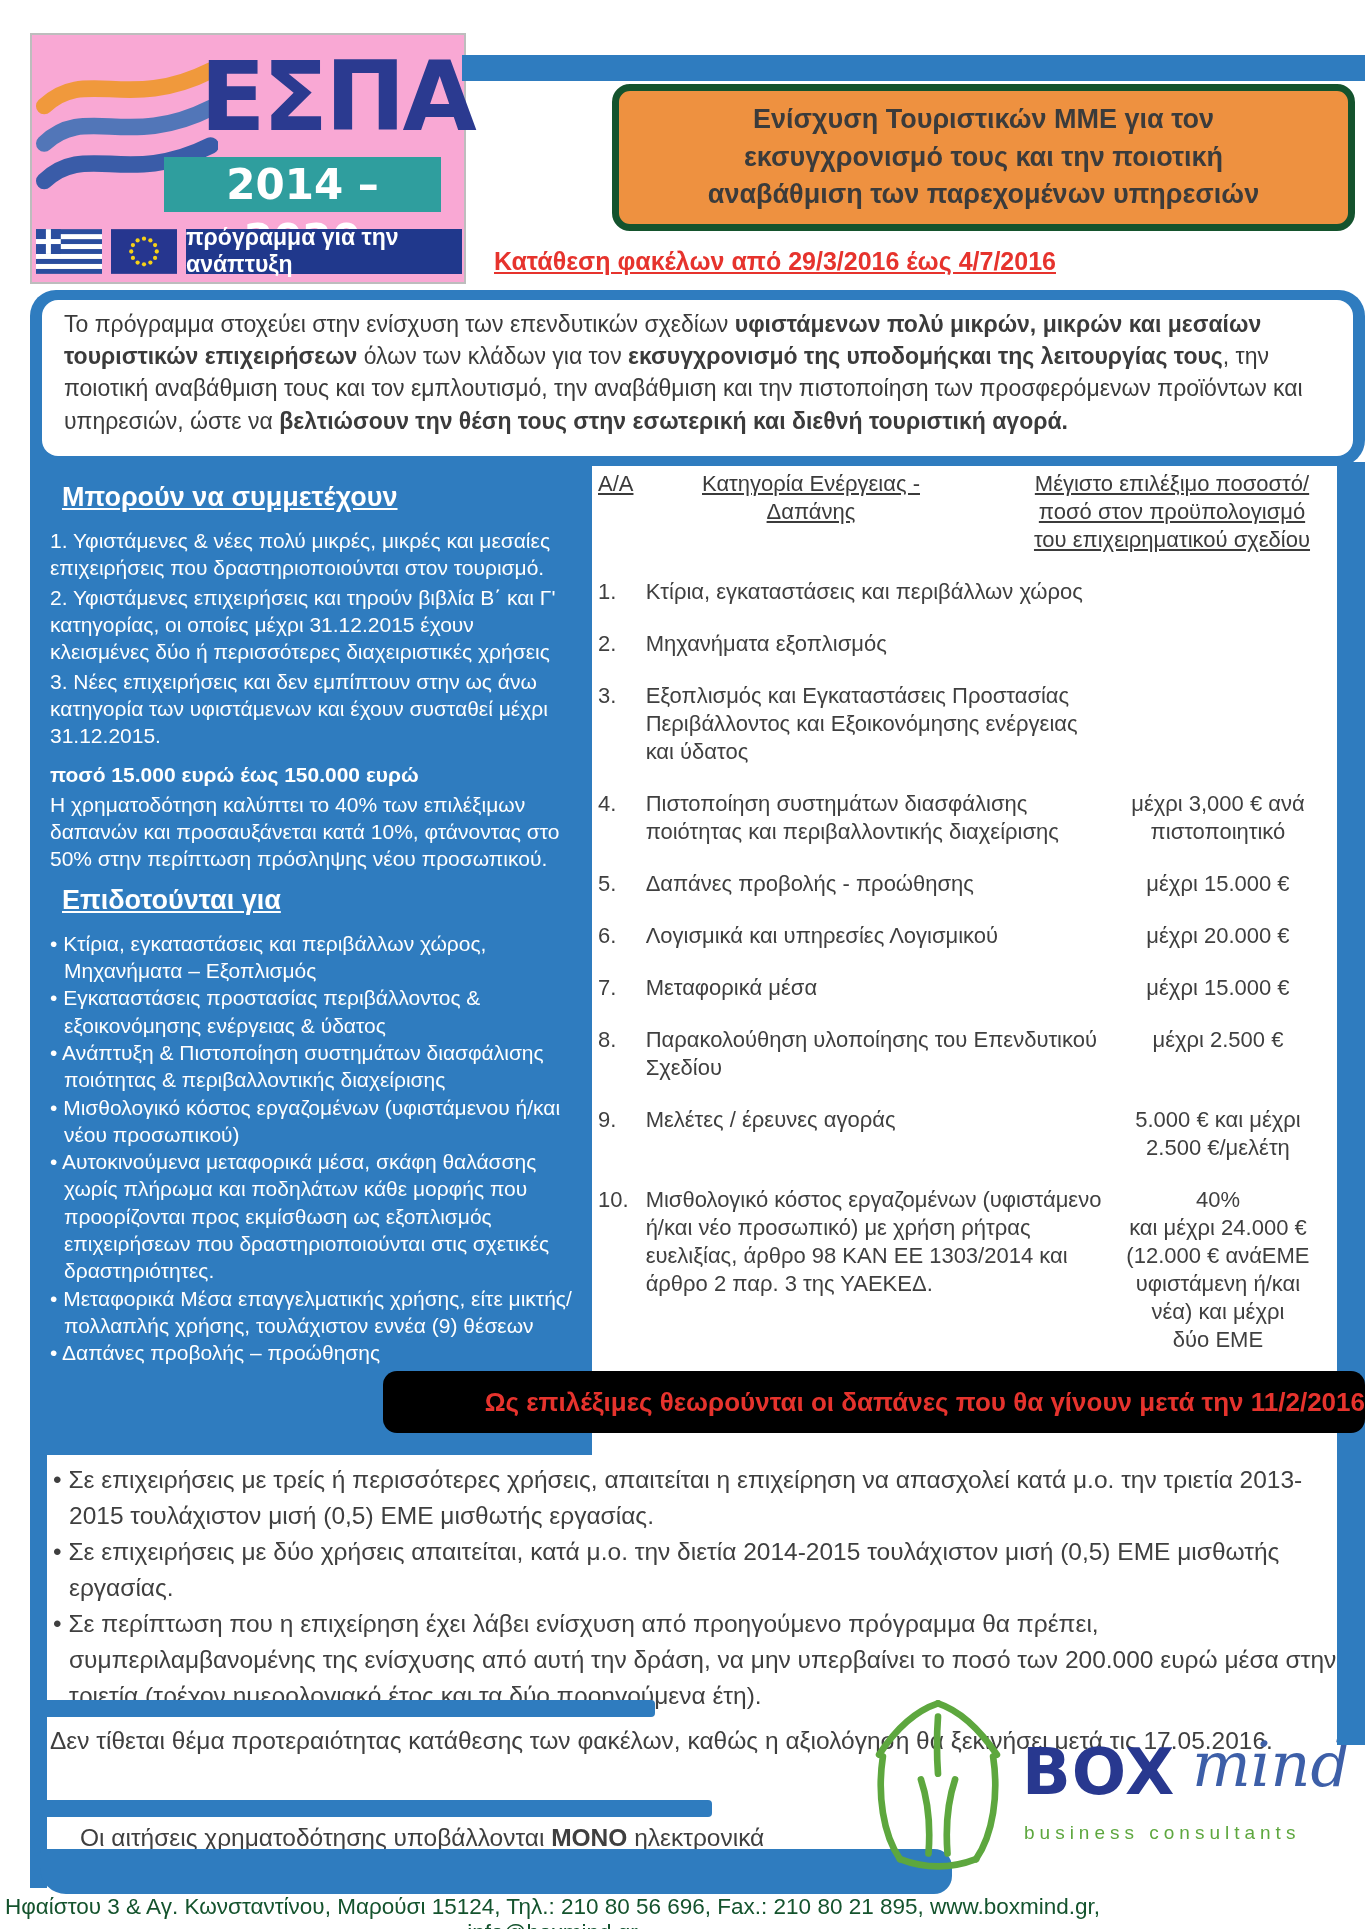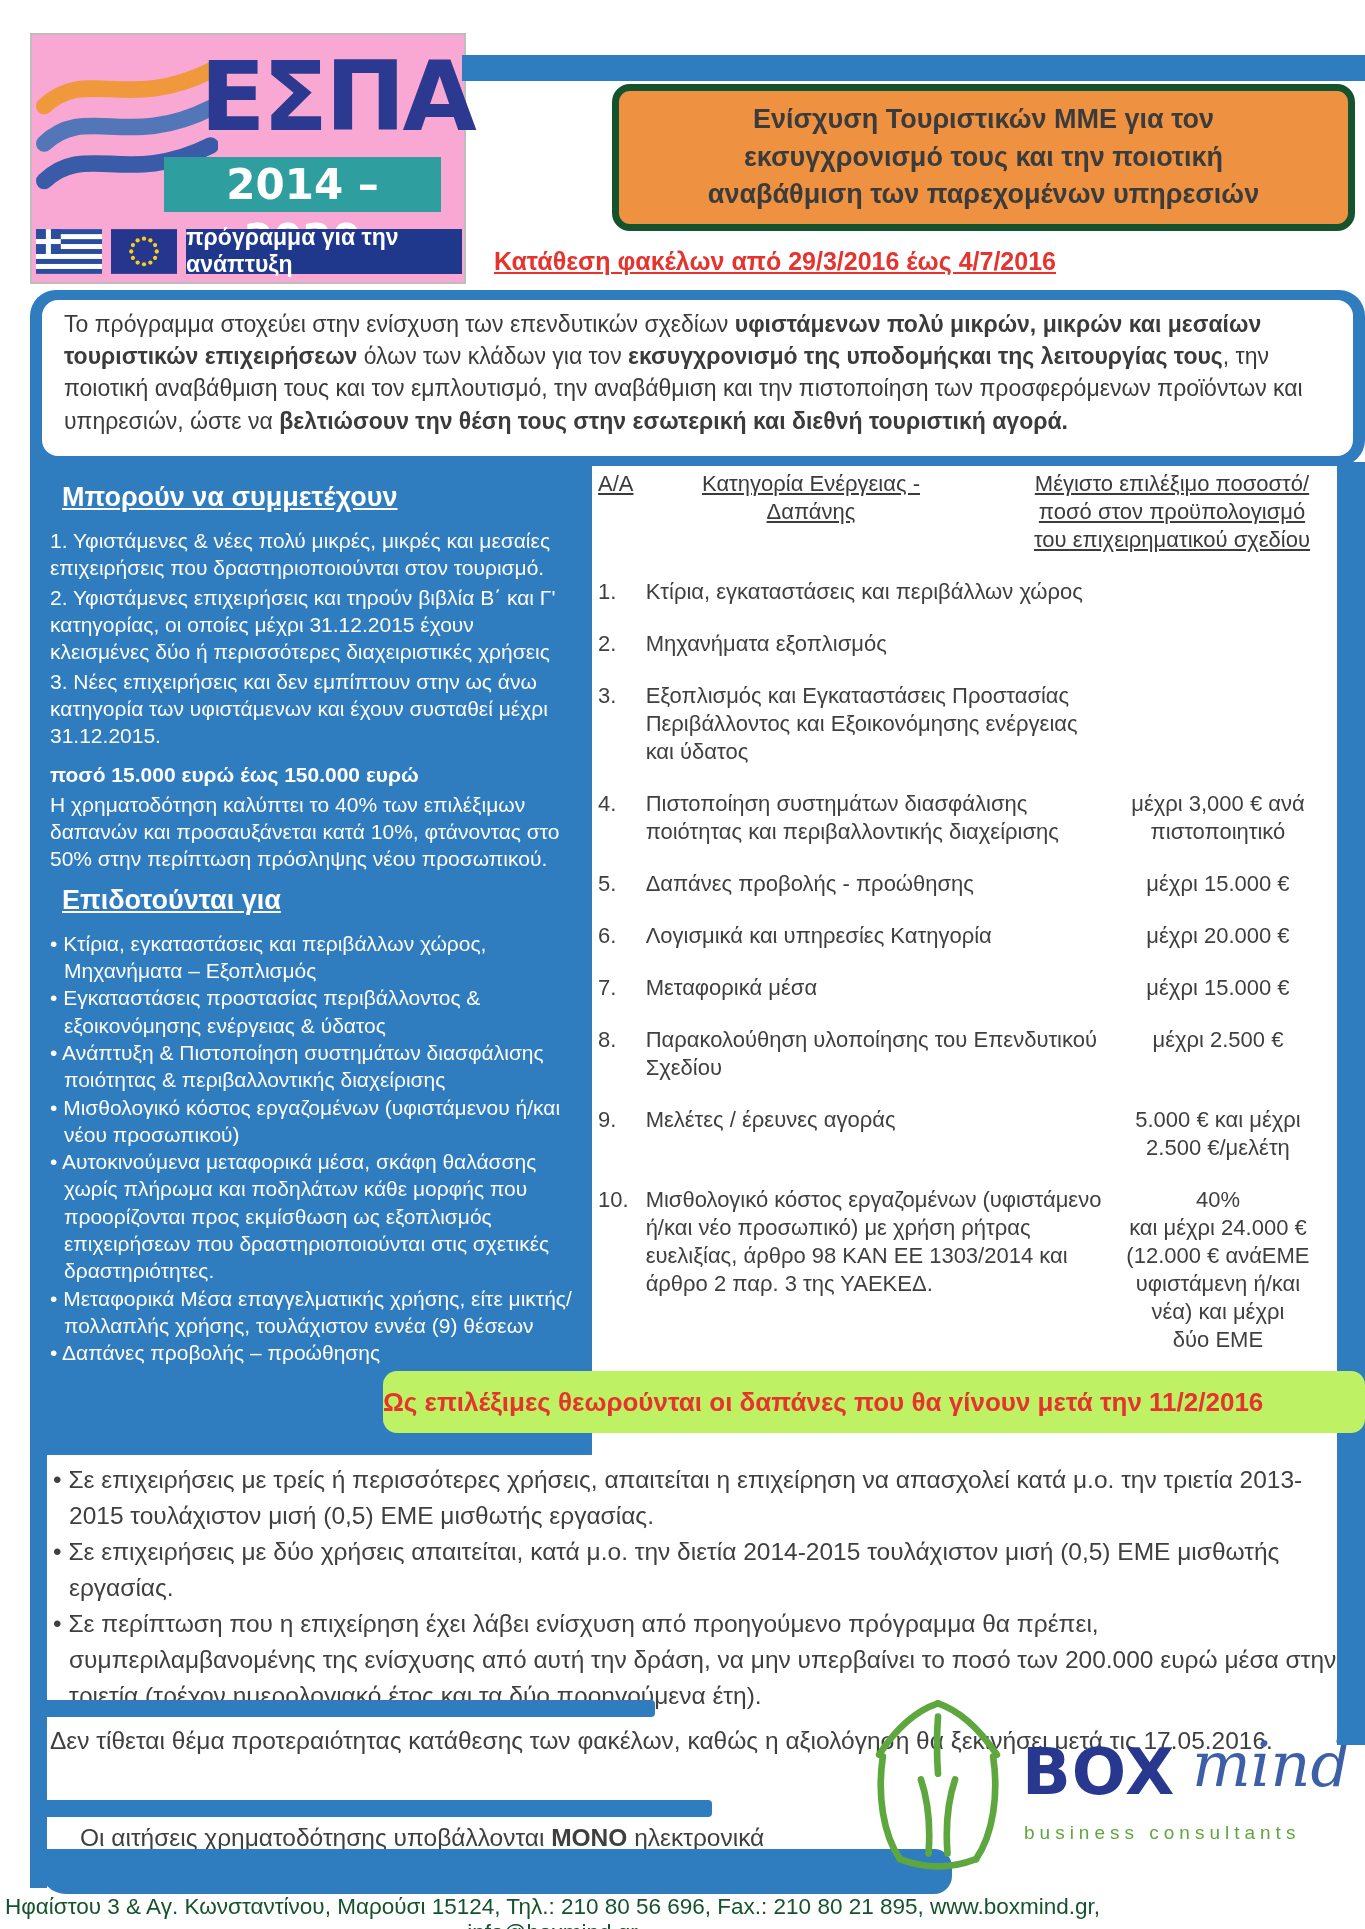--- a/index.html
+++ b/index.html
@@ -49,22 +49,22 @@
   .t-hnum{width:48px;text-decoration:underline;}
   .t-hcat{width:330px;text-align:center;text-decoration:underline;white-space:pre-line;}
   .t-hmax{width:330px;margin-left:auto;text-align:center;text-decoration:underline;white-space:pre-line;}
   .t-row{display:flex;margin-bottom:24px;font-size:22px;line-height:28px;color:#3f3f3f;}
   .t-num{width:48px;}
   .t-desc{width:470px;}
   .t-amt{width:240px;margin-left:-13px;text-align:center;white-space:pre-line;}
 
   .right-stripe{left:1337px;top:462px;width:28px;height:1283px;background:#2f7cbf;z-index:1;}
 
-  .red-note{left:383px;top:1371px;width:982px;height:62px;background:#bef264;border-radius:14px;
-            display:flex;align-items:center;justify-content:flex-start;z-index:5;}
+  .red-note{left:383px;top:1371px;width:982px;height:62px;background:#000000;border-radius:14px;
+            display:flex;align-items:center;justify-content:flex-end;z-index:5;}
   .red-note-text{color:#e6332d;font-weight:700;font-size:26px;}
 
   
   .left-spine{left:30px;top:462px;width:17px;height:1426px;background:#2f7cbf;}
   .conditions{left:47px;top:1458px;width:1305px;padding:4px 6px;box-sizing:border-box;}
   .cond-h{font-size:26px;font-weight:700;text-decoration:underline;color:#3b3b3b;margin:0 0 8px 0;}
   .cond-b{font-size:24.5px;line-height:36px;color:#3f3f3f;margin:0;padding-left:16px;text-indent:-16px;}
 
   .divider1{left:47px;top:1700px;width:608px;height:17px;background:#2f7cbf;border-radius:0 4px 4px 0;}
   .priority{left:50px;top:1722px;width:1250px;font-size:24.5px;line-height:37px;color:#3f3f3f;}
@@ -193,21 +193,21 @@
       <div class="t-amt">μέχρι 3,000 € ανά
 πιστοποιητικό</div>
     </div>
     <div class="t-row">
       <div class="t-num">5.</div>
       <div class="t-desc">Δαπάνες προβολής - προώθησης</div>
       <div class="t-amt">μέχρι 15.000 €</div>
     </div>
     <div class="t-row">
       <div class="t-num">6.</div>
-      <div class="t-desc">Λογισμικά και υπηρεσίες Κατηγορία</div>
+      <div class="t-desc">Λογισμικά και υπηρεσίες Λογισμικού</div>
       <div class="t-amt">μέχρι 20.000 €</div>
     </div>
     <div class="t-row">
       <div class="t-num">7.</div>
       <div class="t-desc">Μεταφορικά μέσα</div>
       <div class="t-amt">μέχρι 15.000 €</div>
     </div>
     <div class="t-row">
       <div class="t-num">8.</div>
       <div class="t-desc">Παρακολούθηση υλοποίησης του Επενδυτικού Σχεδίου</div>

